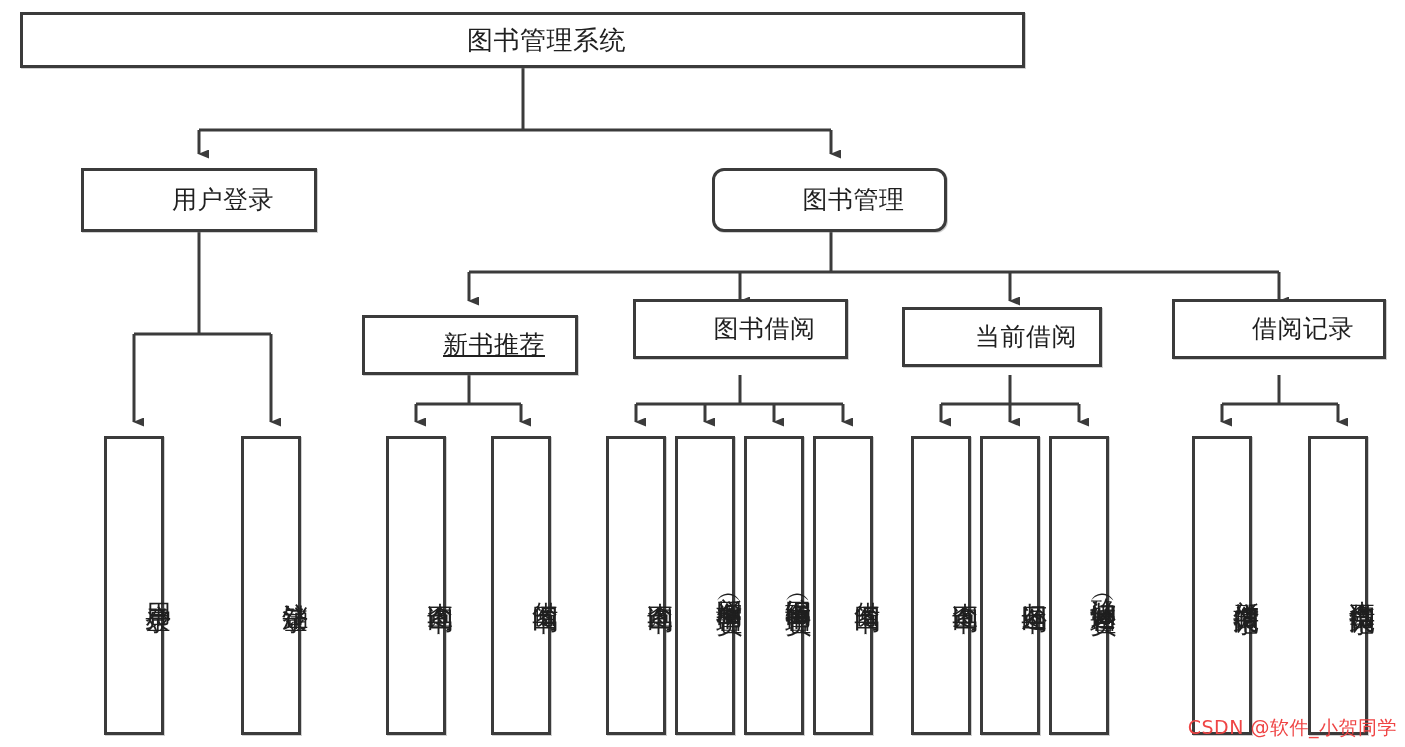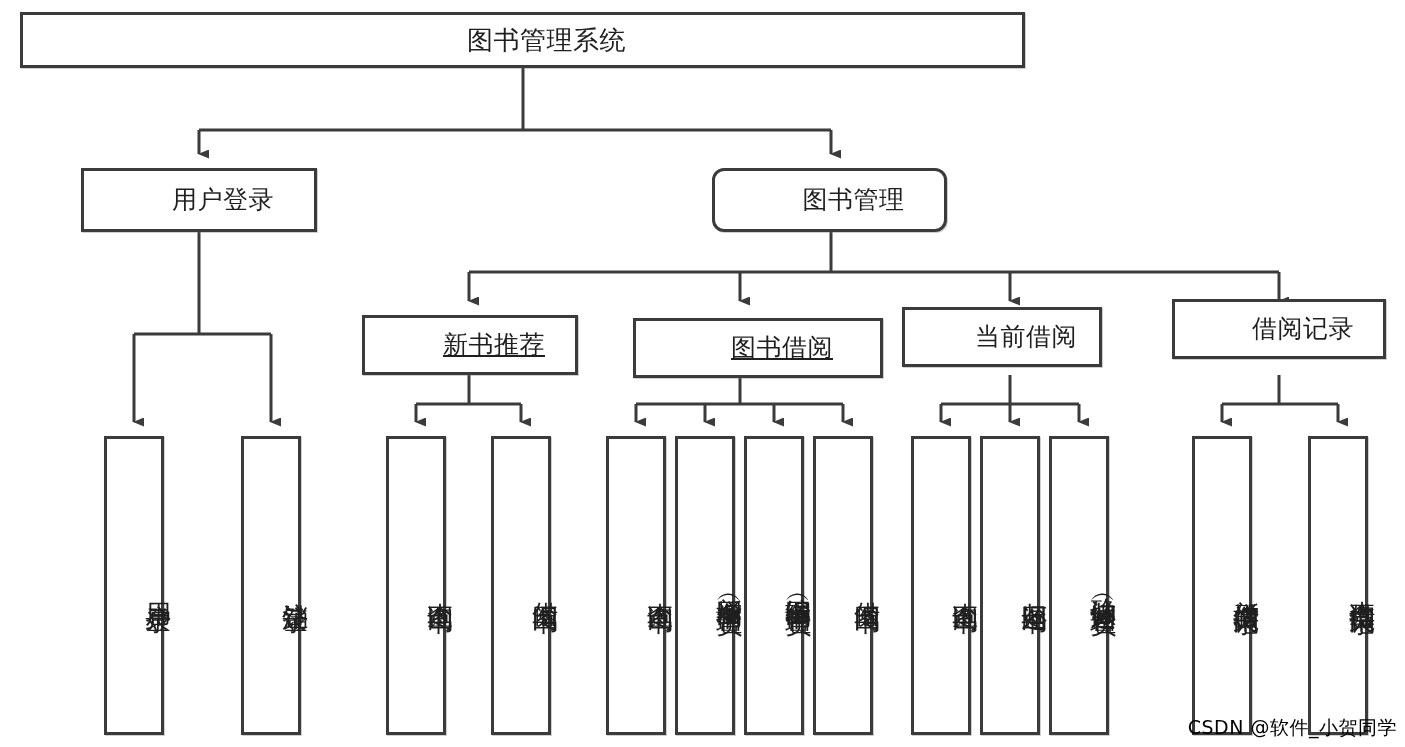--- a/index.html
+++ b/index.html
@@ -55,21 +55,21 @@
     line-height: 1.22;
     letter-spacing: 2px;
     white-space: nowrap;
     text-align: center;
   }
   .watermark {
     position: absolute;
     right: 8px;
     bottom: 6px;
     font-size: 19px;
-    color: #000000;
+    color: #ef4444;
     letter-spacing: 0.5px;
     white-space: nowrap;
     user-select: none;
   }
 </style>
 </head>
 <body>
 
 <div id="canvas">
 
@@ -130,21 +130,21 @@
   <div class="node node-h" style="left:81px; top:168px; width:236px; height:64px;">
     <span class="label">用户登录</span>
   </div>
   <div class="node node-h" style="left:712px; top:168px; width:235px; height:64px;border-radius:12px;">
     <span class="label">图书管理</span>
   </div>
 
   <div class="node node-h" style="left:362px; top:315px; width:216px; height:60px;text-decoration:underline;">
     <span class="label">新书推荐</span>
   </div>
-  <div class="node node-h" style="left:633px; top:318px; width:250px; height:60px;text-decoration:underline;">
+  <div class="node node-h" style="left:633px; top:299px; width:215px; height:60px;">
     <span class="label">图书借阅</span>
   </div>
   <div class="node node-h" style="left:902px; top:307px; width:200px; height:60px;text-align:right;">
     <span class="label">当前借阅</span>
   </div>
   <div class="node node-h" style="left:1172px; top:299px; width:214px; height:60px;">
     <span class="label">借阅记录</span>
   </div>
 
   <div class="node node-v" style="left:104px; top:436px; width:60px; height:299px;">

